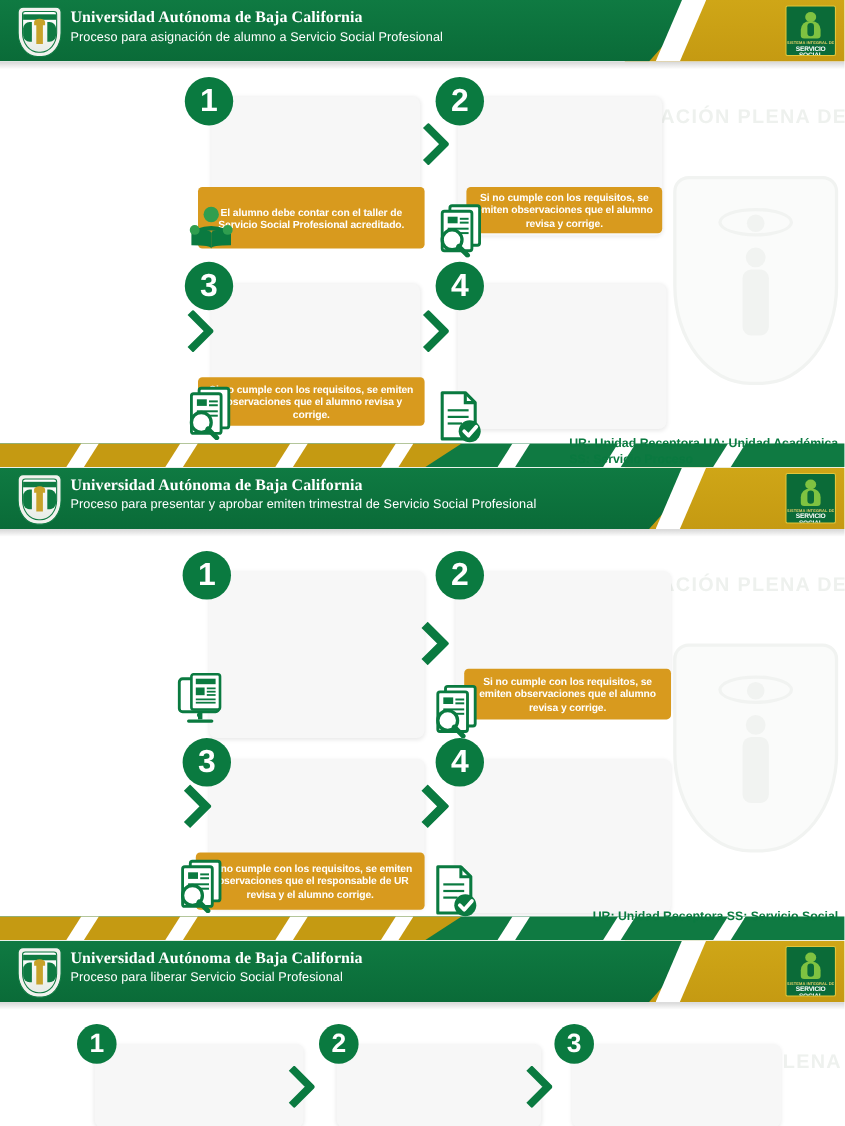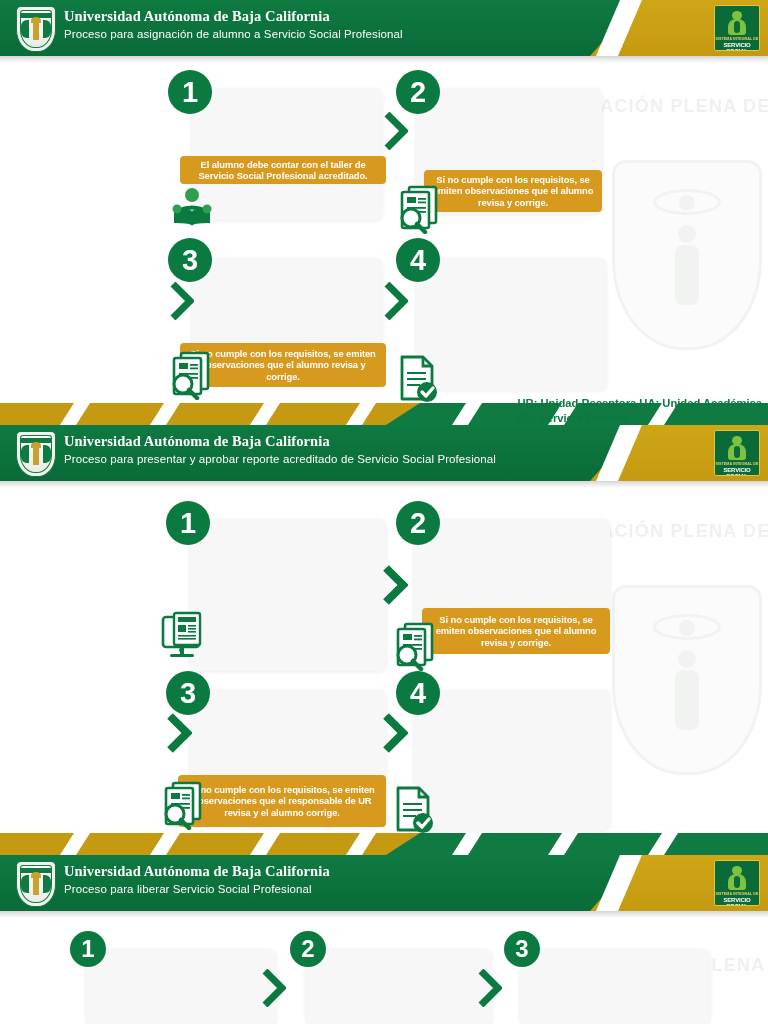--- a/index.html
+++ b/index.html
@@ -231,21 +231,21 @@
         </div>
       <div class="l1">SISTEMA INTEGRAL DE</div>
       <div class="l2">SERVICIO SOCIAL</div>
     </div>
   </div>
   <div class="hdr-shadow"></div>
 
   <div class="num" style="left:168px; top:70px;">1</div>
   <div class="card" style="left:192px; top:88px; width:190px; height:132px;"></div>
   <div class="card-txt" style="left:196px; top:104px; width:182px;">Alumno envía solicitud de asignación a un Programa de Servicio Social Profesional.</div>
-  <div class="note" style="left:180px; top:156px; width:206px; height:28px;">El alumno debe contar con el taller de Servicio Social Profesional acreditado.</div>
+  <div class="note" style="left:180px; top:170px; width:206px; height:56px;">El alumno debe contar con el taller de Servicio Social Profesional acreditado.</div>
   <div class="icon" style="left:170px; top:186px;">
     <svg width="44" height="44" viewBox="0 0 44 44">
       <circle cx="22" cy="9" r="7" fill="#2f9e4f"></circle>
       <path d="M9 22 q13 -5 26 0 v4 q-13 -5 -26 0 z" fill="#0a7a40"></path>
       <path d="M4 24 h16 q2 0 2 2 v14 q0 -3 -18 -3 z" fill="#0a7a40"></path>
       <path d="M40 24 h-16 q-2 0 -2 2 v14 q0 -3 18 -3 z" fill="#0a7a40"></path>
       <circle cx="7" cy="23" r="4.5" fill="#2f9e4f"></circle>
       <circle cx="37" cy="23" r="4.5" fill="#2f9e4f"></circle>
     </svg>
   </div>
@@ -359,21 +359,21 @@
     <div class="crest">
       <div class="shield"></div>
         <div class="inner"></div>
         <div class="band"></div>
       <div class="lwing"></div>
         <div class="rwing"></div>
       <div class="torch-top"></div>
         <div class="torch"></div>
     </div>
     <div class="hdr-title">Universidad Autónoma de Baja California</div>
-    <div class="hdr-sub">Proceso para presentar y aprobar reporte acreditado de Servicio Social Profesional</div>
+    <div class="hdr-sub">Proceso para presentar y aprobar emiten trimestral de Servicio Social Profesional</div>
     <div class="siss">
       <div class="fig">
           <div class="hd"></div>
           <div class="bd"></div>
           <div class="ctr"></div>
         </div>
       <div class="l1">SISTEMA INTEGRAL DE</div>
       <div class="l2">SERVICIO SOCIAL</div>
     </div>
   </div>
@@ -461,20 +461,21 @@
       <path d="M27 3 v9 h9" fill="none" stroke="#0a7a40" stroke-width="2.8"></path>
       <rect x="11" y="18" width="19" height="2" fill="#0a7a40"></rect>
       <rect x="11" y="24" width="19" height="2" fill="#0a7a40"></rect>
       <rect x="11" y="30" width="13" height="2" fill="#0a7a40"></rect>
       <circle cx="31" cy="38" r="10" fill="#0a7a40"></circle>
       <path d="M26 38 l4 4 l7 -8" stroke="#fff" stroke-width="3.4" fill="none" stroke-linecap="round" stroke-linejoin="round"></path>
     </svg>
   </div>
 
   <div class="legend" style="right:6px; top:401px;">
+    <div>UR: Unidad Receptora   SS: Servicio Social</div>
   </div>
 
   <div class="footband" style="top:408px;">
     <div class="base"></div>
       <div class="gold"></div>
     <div class="nick" style="left:60px;"></div>
       <div class="nick" style="left:150px;"></div>
     <div class="nick" style="left:250px;"></div>
       <div class="nick" style="left:346px;"></div>
     <div class="nick" style="left:452px;"></div>

